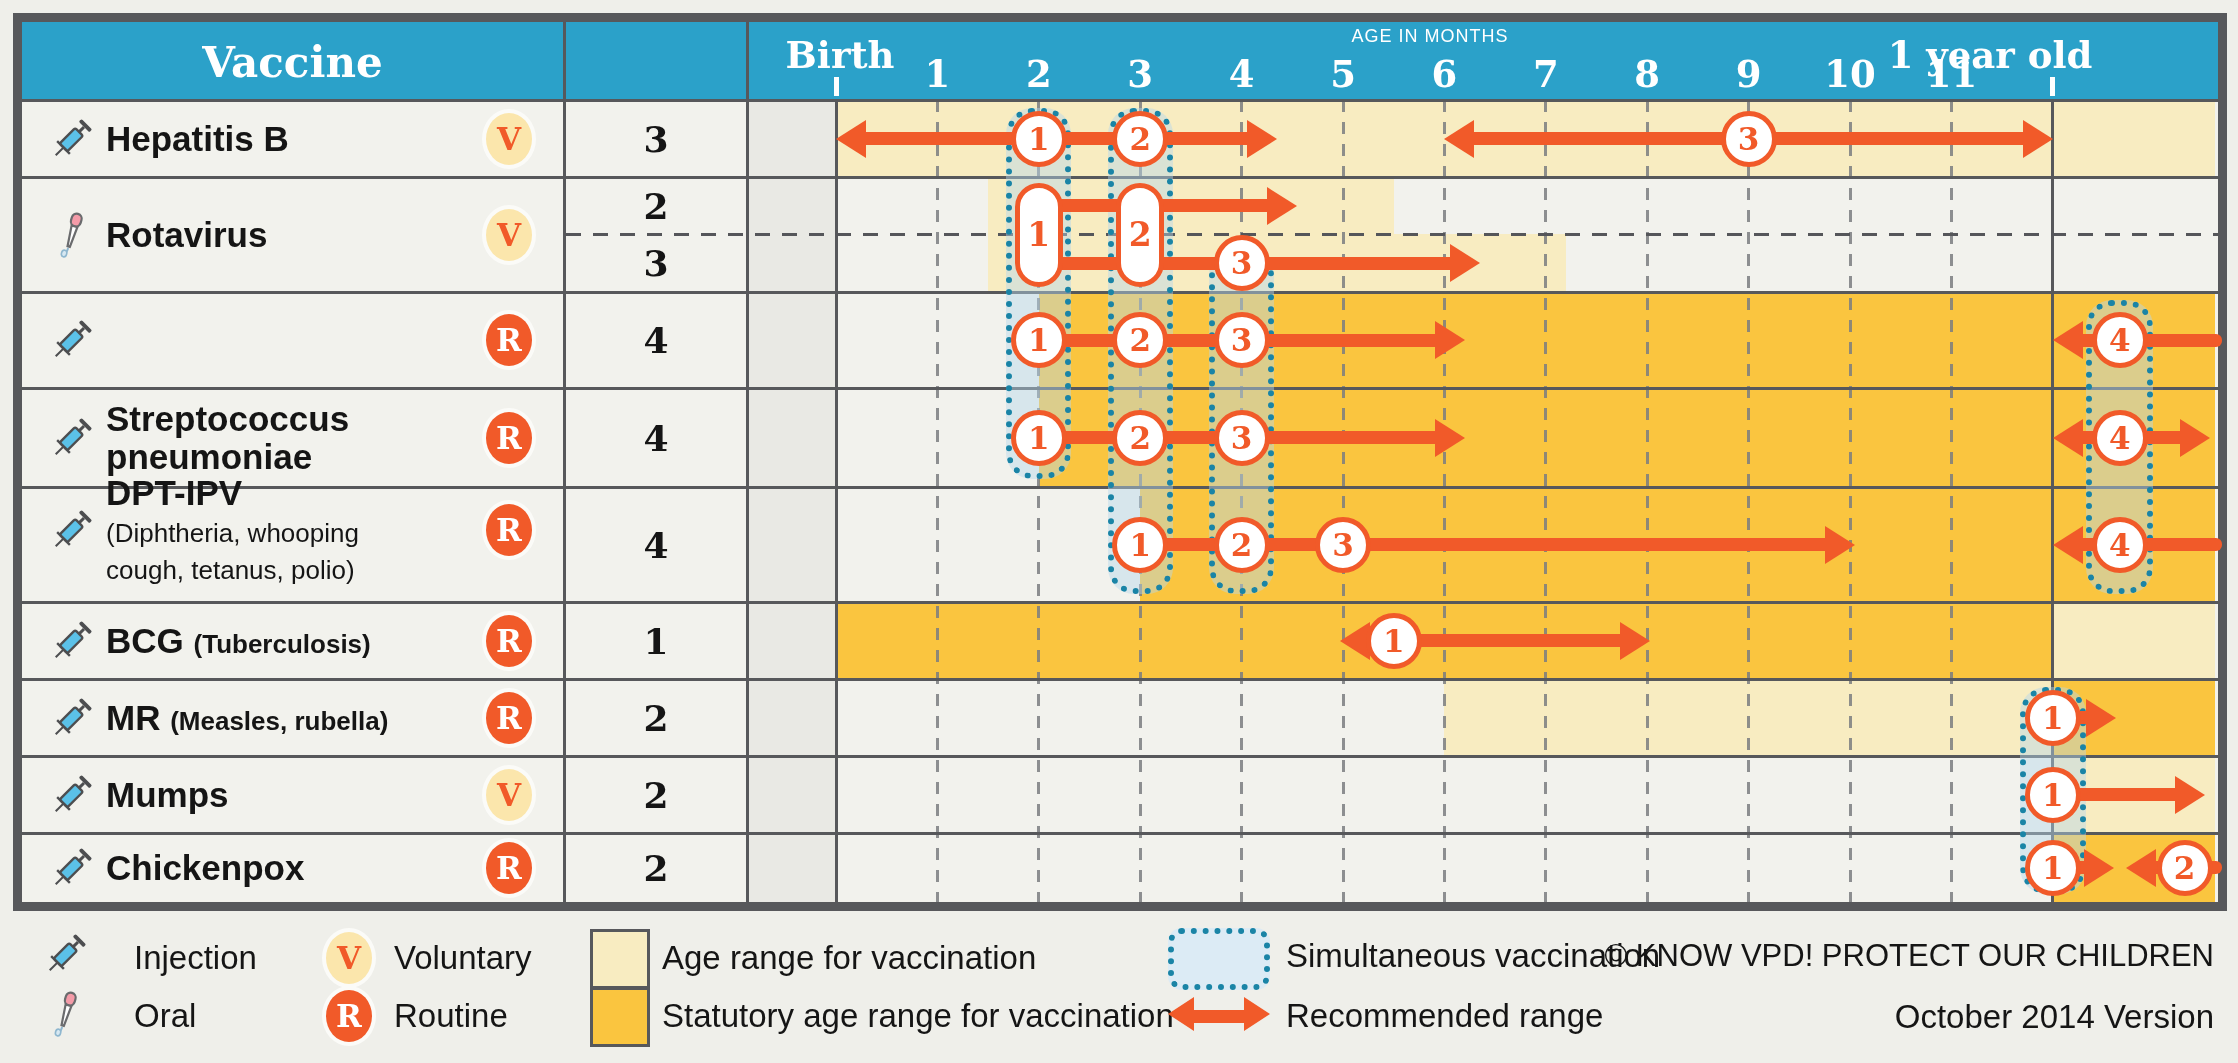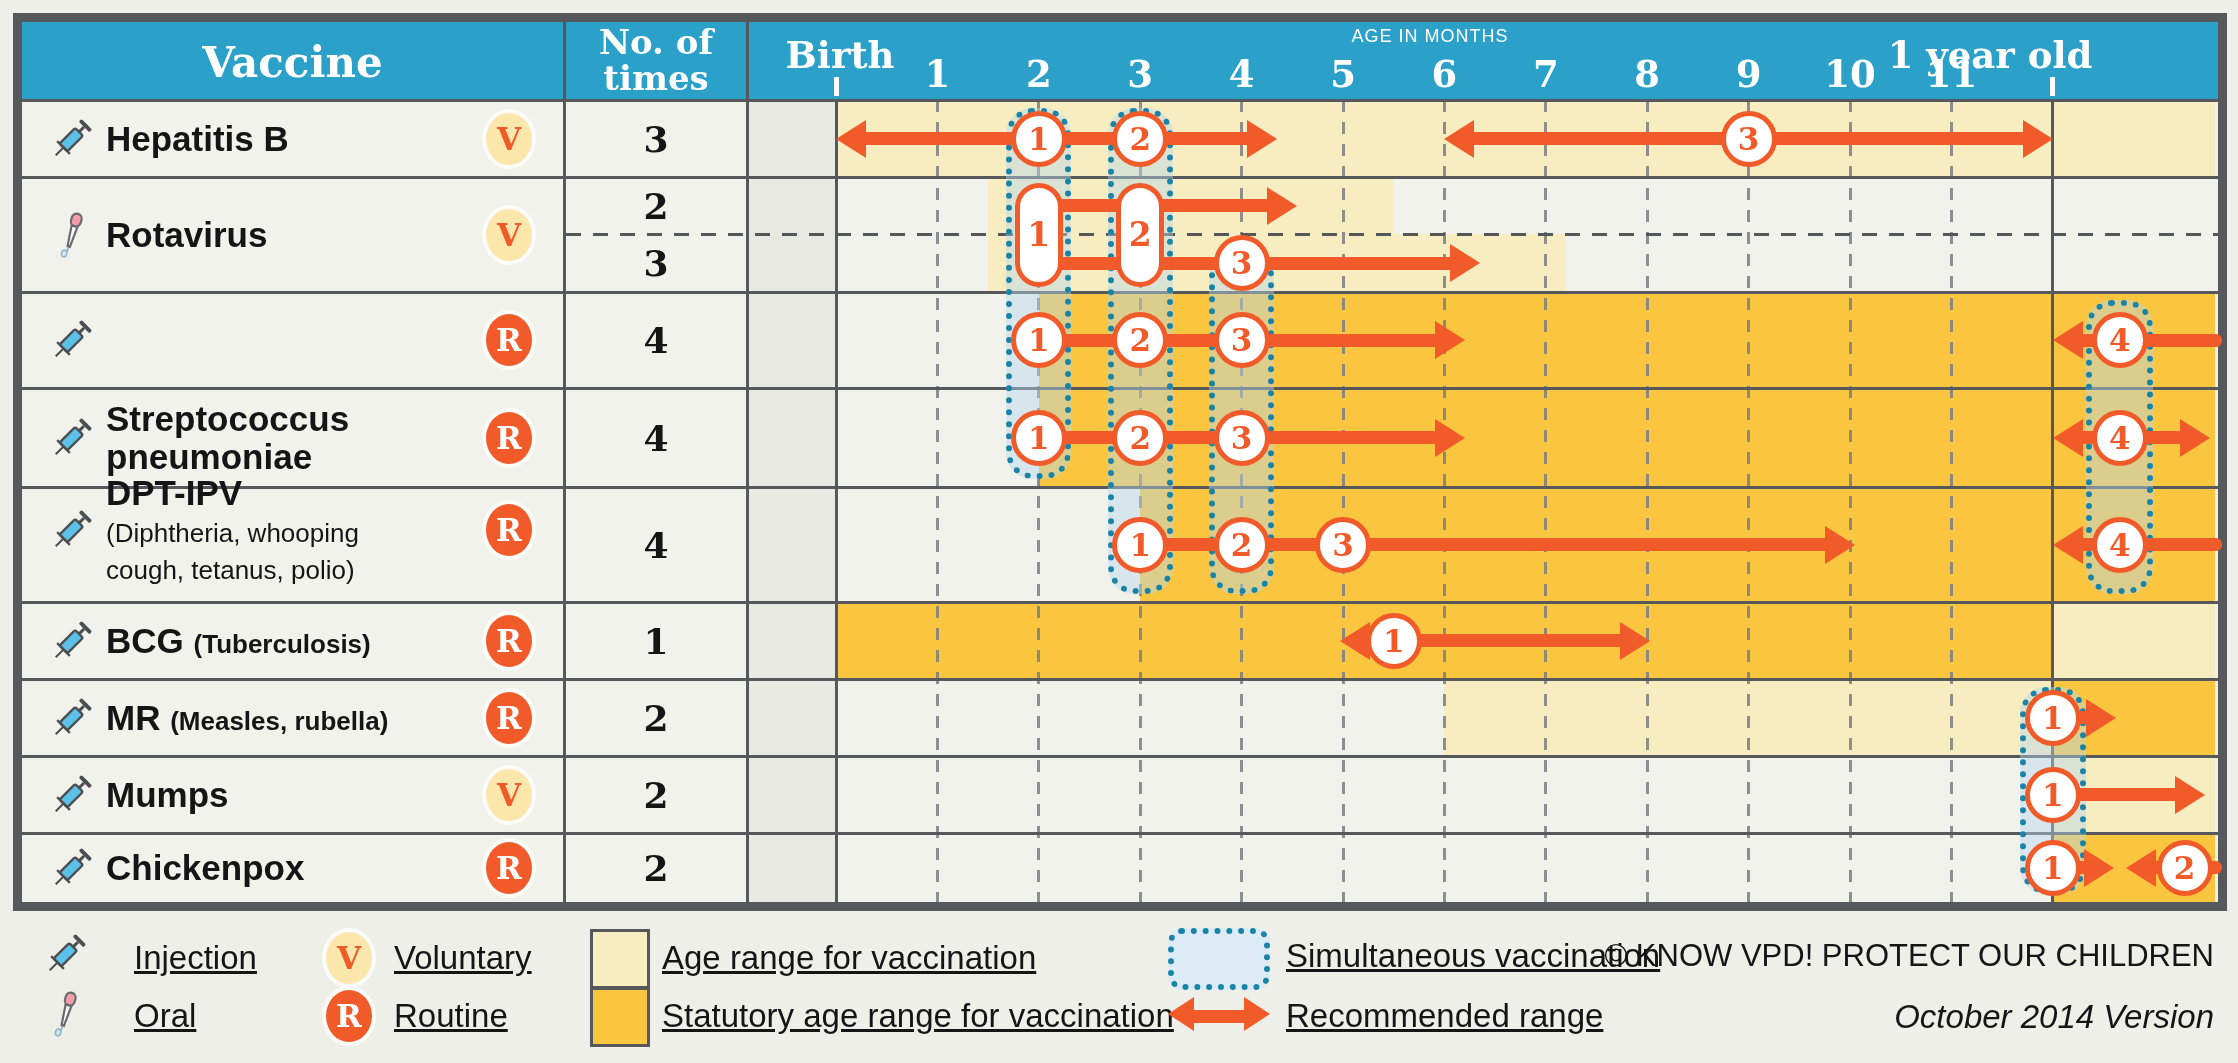--- a/index.html
+++ b/index.html
@@ -35,34 +35,33 @@
   .simbox{position:absolute;border:6px dotted #1A84A6;border-radius:26px;background:rgba(182,216,235,.45);z-index:4;}
   .shaft{position:absolute;height:13px;border-radius:6px;background:#F15A29;z-index:5;}
   .ah{position:absolute;width:0;height:0;border-top:19px solid transparent;border-bottom:19px solid transparent;z-index:5;}
   .ah.r{border-left:30px solid #F15A29;}
   .ah.l{border-right:30px solid #F15A29;}
   .dose{position:absolute;width:46px;height:46px;border:5px solid #F15A29;border-radius:50%;background:#fff;color:#F15A29;font-family:"DejaVu Serif",serif;font-weight:bold;font-size:31px;display:flex;align-items:center;justify-content:center;z-index:6;}
   .pill{position:absolute;width:38px;height:94px;border:5px solid #F15A29;border-radius:24px;background:#fff;color:#F15A29;font-family:"DejaVu Serif",serif;font-weight:bold;font-size:33px;display:flex;align-items:center;justify-content:center;z-index:6;}
   .monthlab{position:absolute;color:#fff;font-family:"DejaVu Serif",serif;font-weight:bold;font-size:37px;transform:translateX(-50%);z-index:8;}
   .tick{position:absolute;width:5px;height:19px;background:#fff;z-index:8;}
   
-  .leglabel{position:absolute;font-size:33px;color:#151515;transform:translateY(-50%);text-decoration:underline;}
+  .leglabel{position:absolute;font-size:33px;color:#151515;transform:translateY(-50%);}
   .legswatch{position:absolute;width:54px;height:54px;border:3px solid #57585B;}
   .legsim{position:absolute;width:90px;height:50px;border:6px dotted #1A84A6;border-radius:14px;background:#DCEBF5;}
   .footer{position:absolute;right:24px;font-size:31px;color:#151515;transform:translateY(-50%);text-align:right;padding-left:28px;}
 </style>
 </head>
 <body>
 
 <div id="stage">
   <div id="frame"></div>
   <div id="hdrblue"></div>
 
   <div class="hdr-label slab" style="left:22px;top:38px;width:541px;font-size:42px;">Vaccine</div>
-  <div class="hdr-label slab" style="left:566px;top:22px;width:180px;height:78px;font-size:34px;display:flex;align-items:center;justify-content:center;line-height:1.05;">No. of times</div>
   <div class="hdr-label" style="left:1260px;top:26px;width:340px;font-size:18px;letter-spacing:1px;">AGE IN MONTHS</div>
   <div class="hdr-label slab" style="left:760px;top:33px;width:160px;font-size:37px;">Birth</div>
   <div class="hdr-label slab" style="left:1880px;top:33px;width:220px;font-size:37px;">1 year old</div>
   <div class="tick" style="left:834px;top:77px;"></div>
   <div class="tick" style="left:2050px;top:77px;"></div>
 
   <div class="vline" style="left:563px;"></div>
   <div class="vline" style="left:746px;"></div>
 
   <div id="chart">
@@ -364,14 +363,14 @@
   <div class="legsim" style="left:1168px;top:928px;"></div>
   <div class="leglabel" style="left:1286px;top:956px;">Simultaneous vaccination</div>
   <div class="abs" style="left:1168px;top:996px;width:102px;height:40px;">
     <div class="shaft" style="left:18px;top:14px;width:66px;"></div>
     <div class="ah l" style="left:0;top:1px;border-top-width:17px;border-bottom-width:17px;border-right-width:26px;"></div>
     <div class="ah r" style="left:76px;top:1px;border-top-width:17px;border-bottom-width:17px;border-left-width:26px;"></div>
   </div>
   <div class="leglabel" style="left:1286px;top:1016px;">Recommended range</div>
 
   <div class="footer" style="top:956px;">© KNOW VPD! PROTECT OUR CHILDREN</div>
-  <div class="footer" style="top:1017px;font-size:33px;font-style:italic;">October 2014 Version</div>
+  <div class="footer" style="top:1017px;font-size:33px;">October 2014 Version</div>
 </div>
 
 </body></html>

